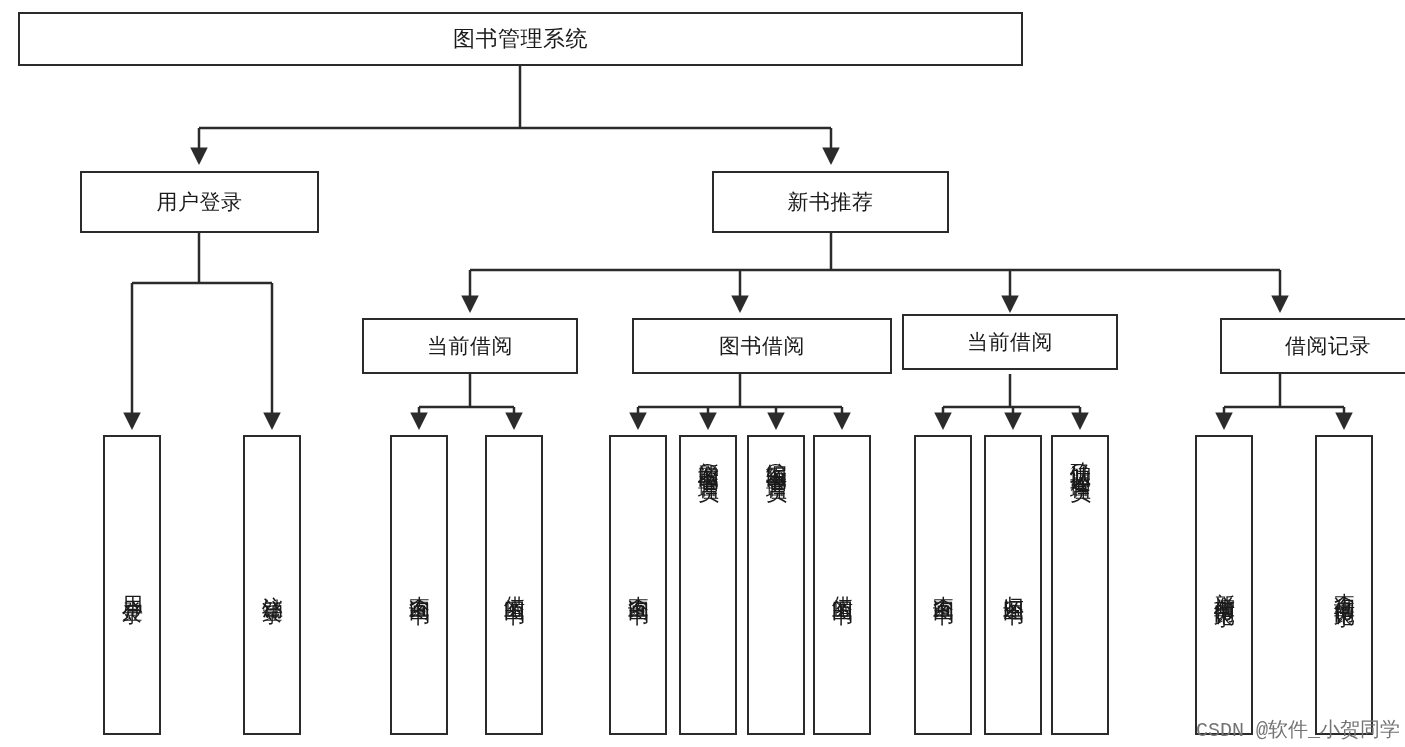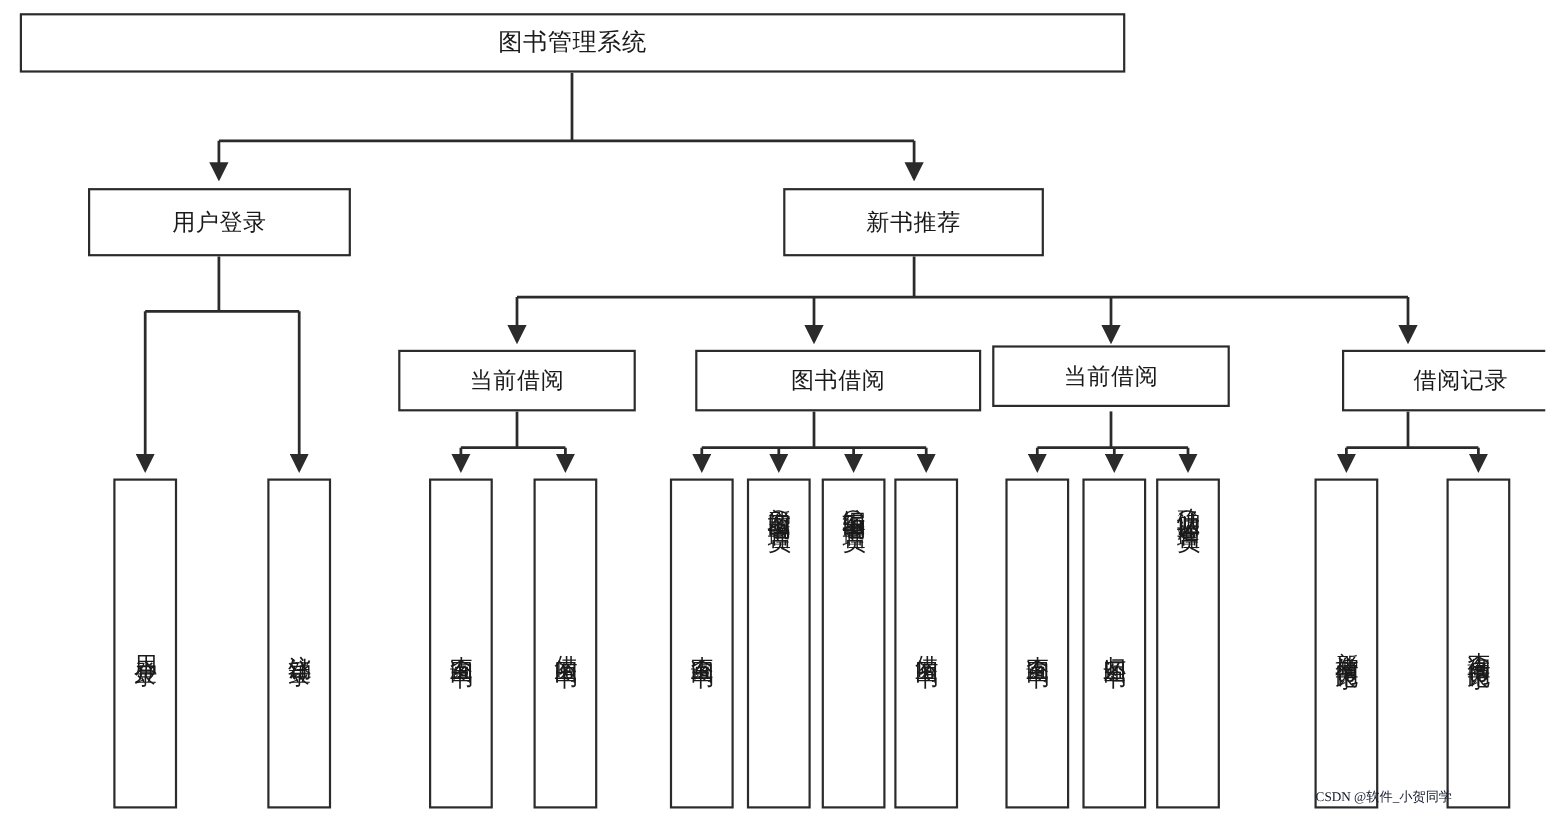--- a/index.html
+++ b/index.html
@@ -66,24 +66,24 @@
   }
   
   .node.vert.center {
     align-items: center;
     padding-top: 0;
   }
   #watermark {
     position: absolute;
     left: 1196px;
     top: 716px;
-    font-size: 12px;
-    color: #0f172a;
+    font-size: 20px;
+    color: #737373;
     white-space: nowrap;
-    font-family: Liberation Serif, serif;
+    font-family: Liberation Mono, monospace;
     pointer-events: none;
   }
 </style>
 </head>
 <body>
 
 <div id="diagram-root">
 
   <svg id="diagram-svg" viewBox="0 0 1405 747" xmlns="http://www.w3.org/2000/svg">
     <defs>

